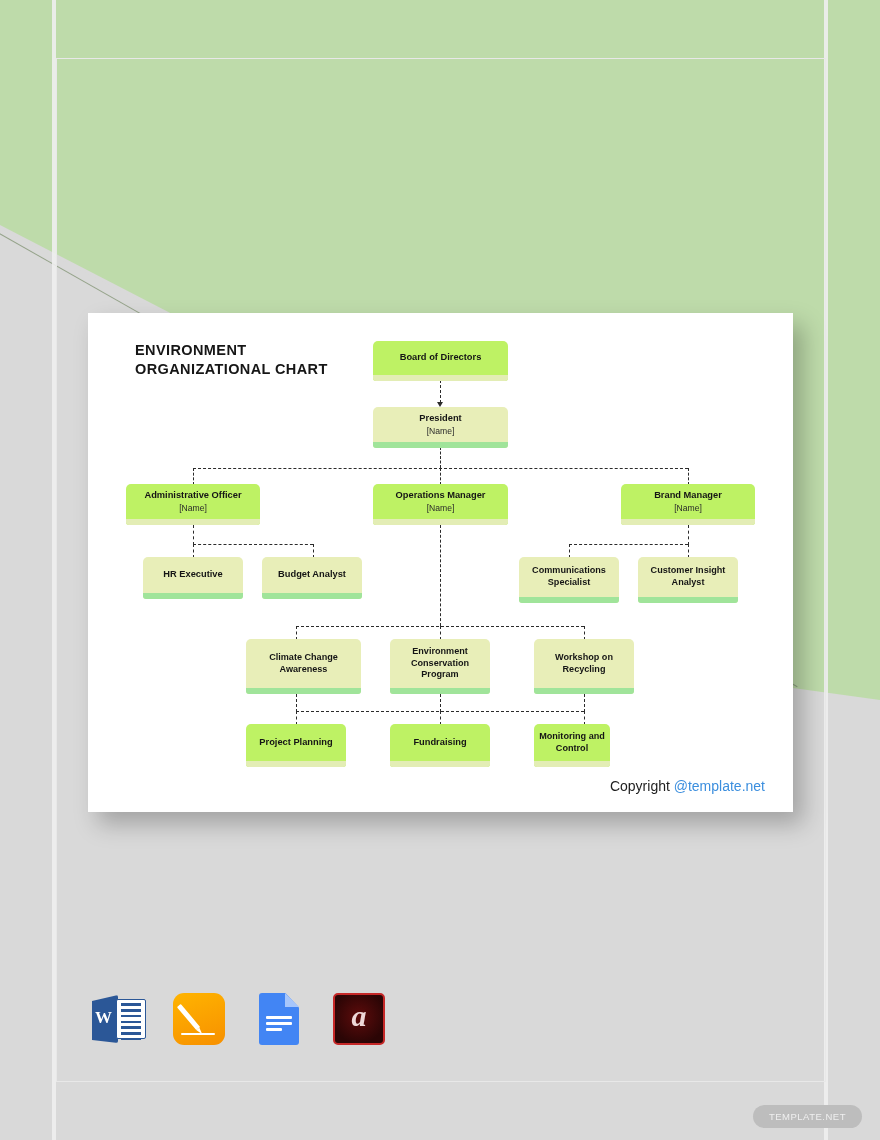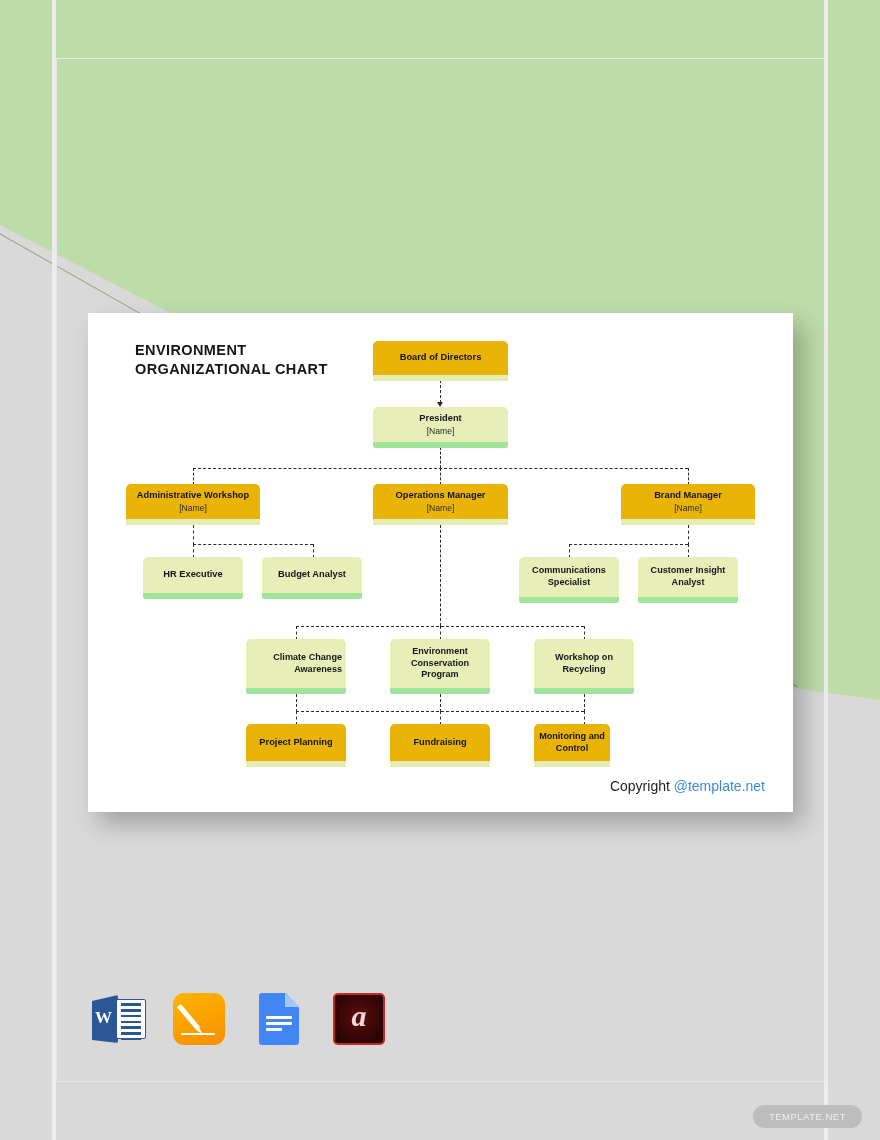--- a/index.html
+++ b/index.html
@@ -140,21 +140,21 @@
     font-size: 8.6px;
     color: #2a2a2a;
     margin-top: 2px;
   }
   .node .strip {
     position: absolute;
     left: 0; right: 0; bottom: 0;
     height: 6px;
   }
   
-  .node.green { background: #eab308; }
+  .node.green { background: #bef264; }
   .node.green .strip { background: #e3edb5; }
   
   .node.yellow { background: #e8eeb8; }
   .node.yellow .strip { background: #a0e49a; }
 
   .node.multiline .title { font-size: 9.1px; line-height: 1.3; }
 
   
   .vline {
     position: absolute;
@@ -369,21 +369,21 @@
       <span class="strip"></span>
     </div>
 
     <div class="node yellow" style="left:285px; top:94px; width:135px; height:41px;">
       <span class="title">President</span>
       <span class="sub">[Name]</span>
       <span class="strip"></span>
     </div>
 
     <div class="node green" style="left:38px; top:171px; width:134px; height:41px;">
-      <span class="title">Administrative Workshop</span>
+      <span class="title">Administrative Officer</span>
       <span class="sub">[Name]</span>
       <span class="strip"></span>
     </div>
 
     <div class="node green" style="left:285px; top:171px; width:135px; height:41px;">
       <span class="title">Operations Manager</span>
       <span class="sub">[Name]</span>
       <span class="strip"></span>
     </div>
 
@@ -406,21 +406,21 @@
     <div class="node yellow multiline" style="left:431px; top:244px; width:100px; height:46px;">
       <span class="title">Communications Specialist</span>
       <span class="strip"></span>
     </div>
 
     <div class="node yellow multiline" style="left:550px; top:244px; width:100px; height:46px;">
       <span class="title">Customer Insight Analyst</span>
       <span class="strip"></span>
     </div>
 
-    <div class="node yellow multiline" style="left:158px; top:326px; width:100px; height:55px;text-align:right;">
+    <div class="node yellow multiline" style="left:158px; top:326px; width:115px; height:55px;">
       <span class="title">Climate Change Awareness</span>
       <span class="strip"></span>
     </div>
 
     <div class="node yellow multiline" style="left:302px; top:326px; width:100px; height:55px;">
       <span class="title">Environment Conservation Program</span>
       <span class="strip"></span>
     </div>
 
     <div class="node yellow multiline" style="left:446px; top:326px; width:100px; height:55px;">

